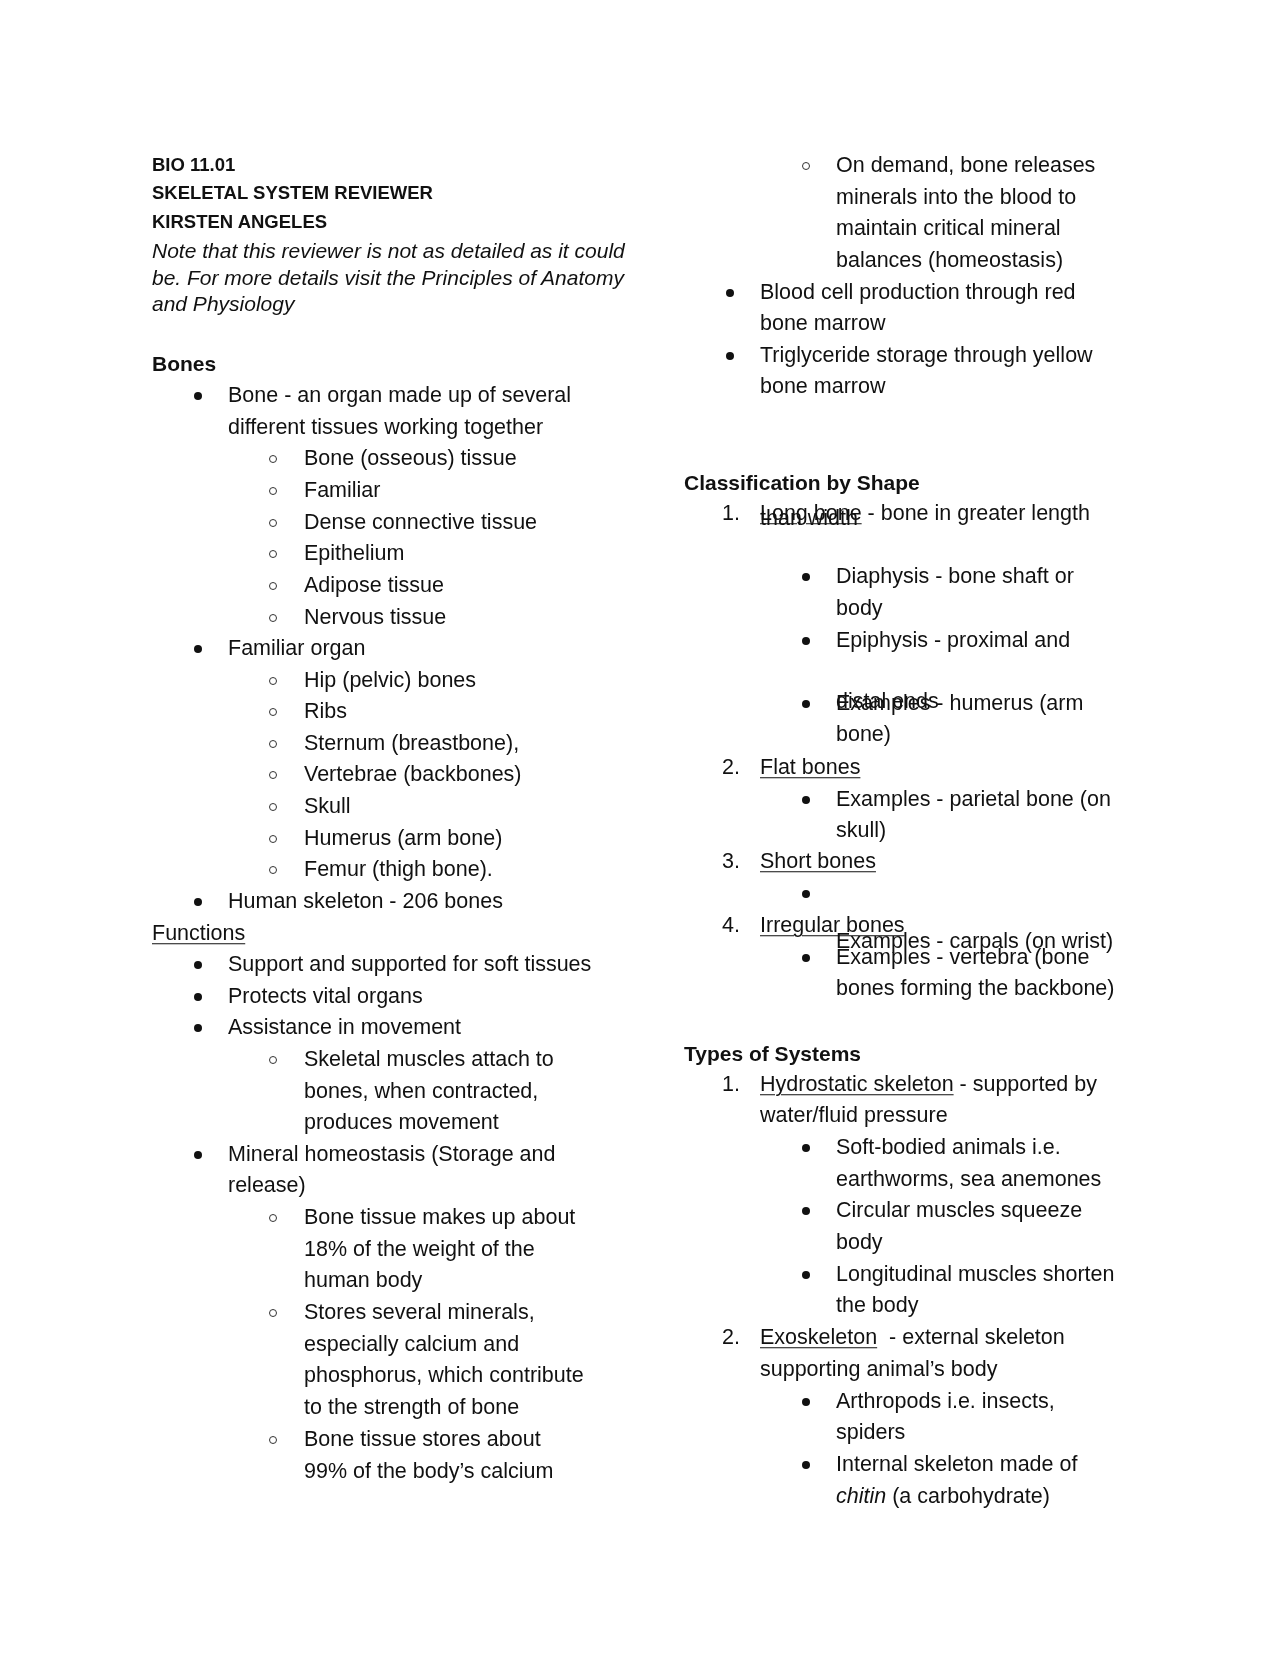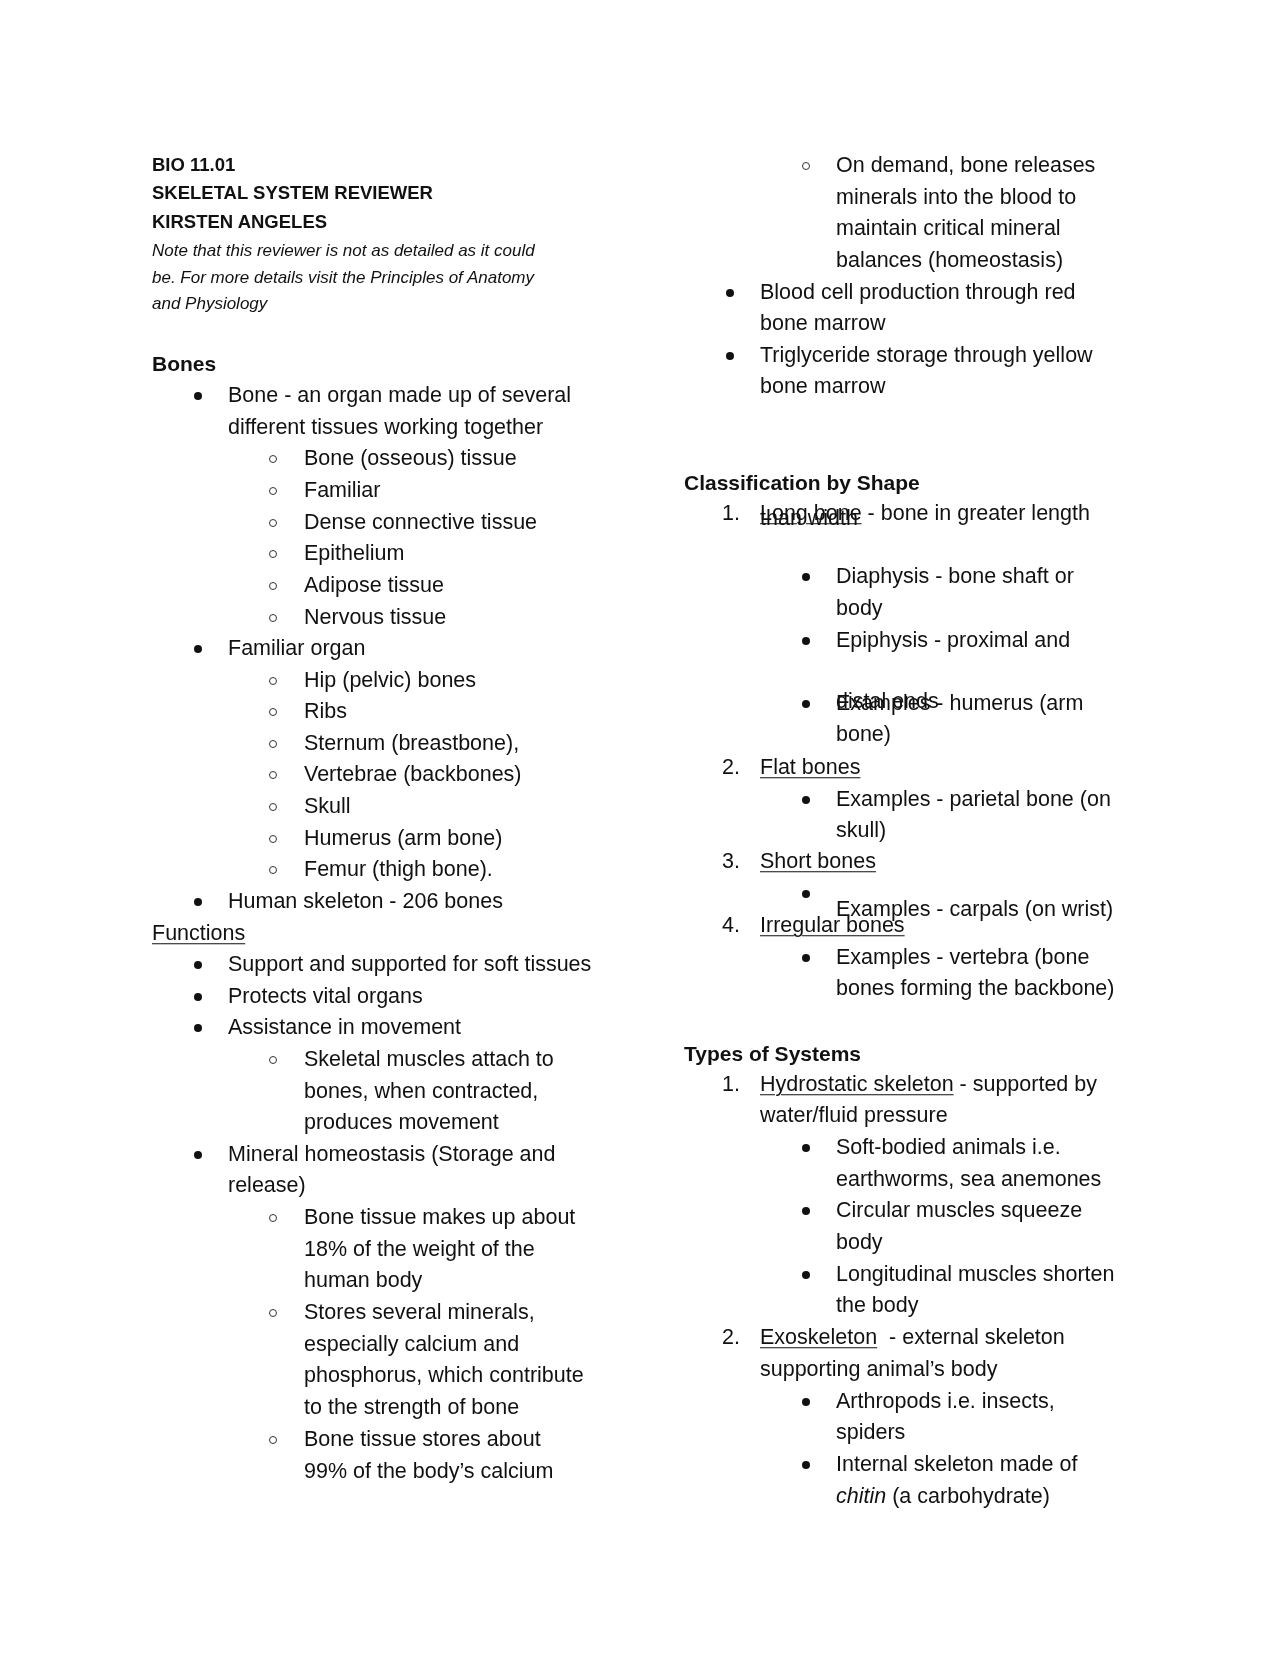--- a/index.html
+++ b/index.html
@@ -2,21 +2,21 @@
 <html><head>
 <meta charset="utf-8">
 <style>
   html,body{margin:0;padding:0;background:#ffffff;}
   body{width:1280px;height:1656px;position:relative;overflow:hidden;
        font-family:"Liberation Sans",sans-serif;color:#111;}
   .ln{position:absolute;white-space:nowrap;line-height:1;transform:translateY(-50%);}
   .t{font-size:21.5px;}
   .hdr{font-size:18.5px;font-weight:bold;}
   .h2{font-size:21px;font-weight:bold;}
-  .note{font-size:17px;font-style:italic;}
+  .note{font-size:21px;font-style:italic;}
   .u{text-decoration:underline;text-underline-offset:3px;text-decoration-thickness:1px;}
   .i{font-style:italic;}
   .b1{position:absolute;width:8px;height:8px;border-radius:50%;background:#111;transform:translate(-50%,-50%);}
   .b2{position:absolute;width:8px;height:8px;border-radius:50%;border:1.3px solid #333;box-sizing:border-box;transform:translate(-50%,-50%);}
   .num{position:absolute;font-size:21.5px;line-height:1;transform:translateY(-50%);}
 </style>
 </head>
 <body>
 
 <div>
@@ -140,21 +140,21 @@
 
   <span class="num" style="left:722px;top:768px">2.</span>
   <div class="ln t u" style="left:760px;top:768px">Flat bones</div>
   <span class="b1" style="left:806px;top:800px"></span>
   <div class="ln t" style="left:836px;top:800px">Examples - parietal bone (on</div>
   <div class="ln t" style="left:836px;top:831px">skull)</div>
 
   <span class="num" style="left:722px;top:862px">3.</span>
   <div class="ln t u" style="left:760px;top:862px">Short bones</div>
   <span class="b1" style="left:806px;top:894px"></span>
-  <div class="ln t" style="left:836px;top:910px">Examples - carpals (on wrist)</div>
+  <div class="ln t" style="left:836px;top:942px">Examples - carpals (on wrist)</div>
 
   <span class="num" style="left:722px;top:926px">4.</span>
   <div class="ln t u" style="left:760px;top:926px">Irregular bones</div>
   <span class="b1" style="left:806px;top:958px"></span>
   <div class="ln t" style="left:836px;top:958px">Examples - vertebra (bone</div>
   <div class="ln t" style="left:836px;top:989px">bones forming the backbone)</div>
 </div>
 
 <div>
   <div class="ln h2" style="left:684px;top:1053px">Types of Systems</div>

